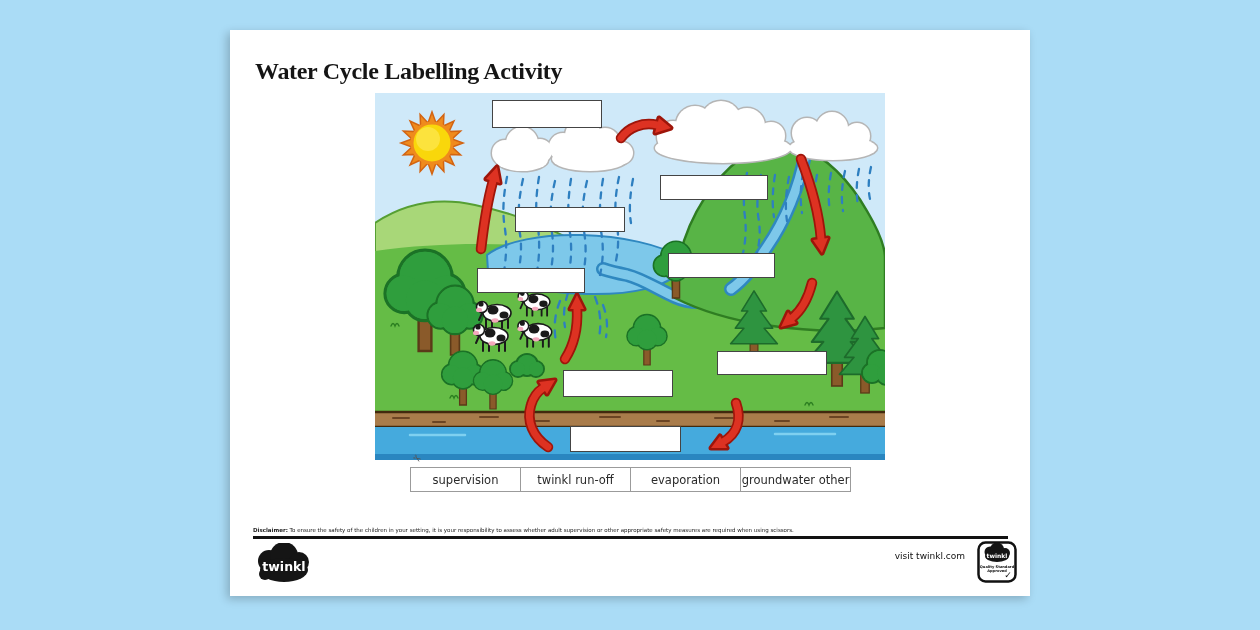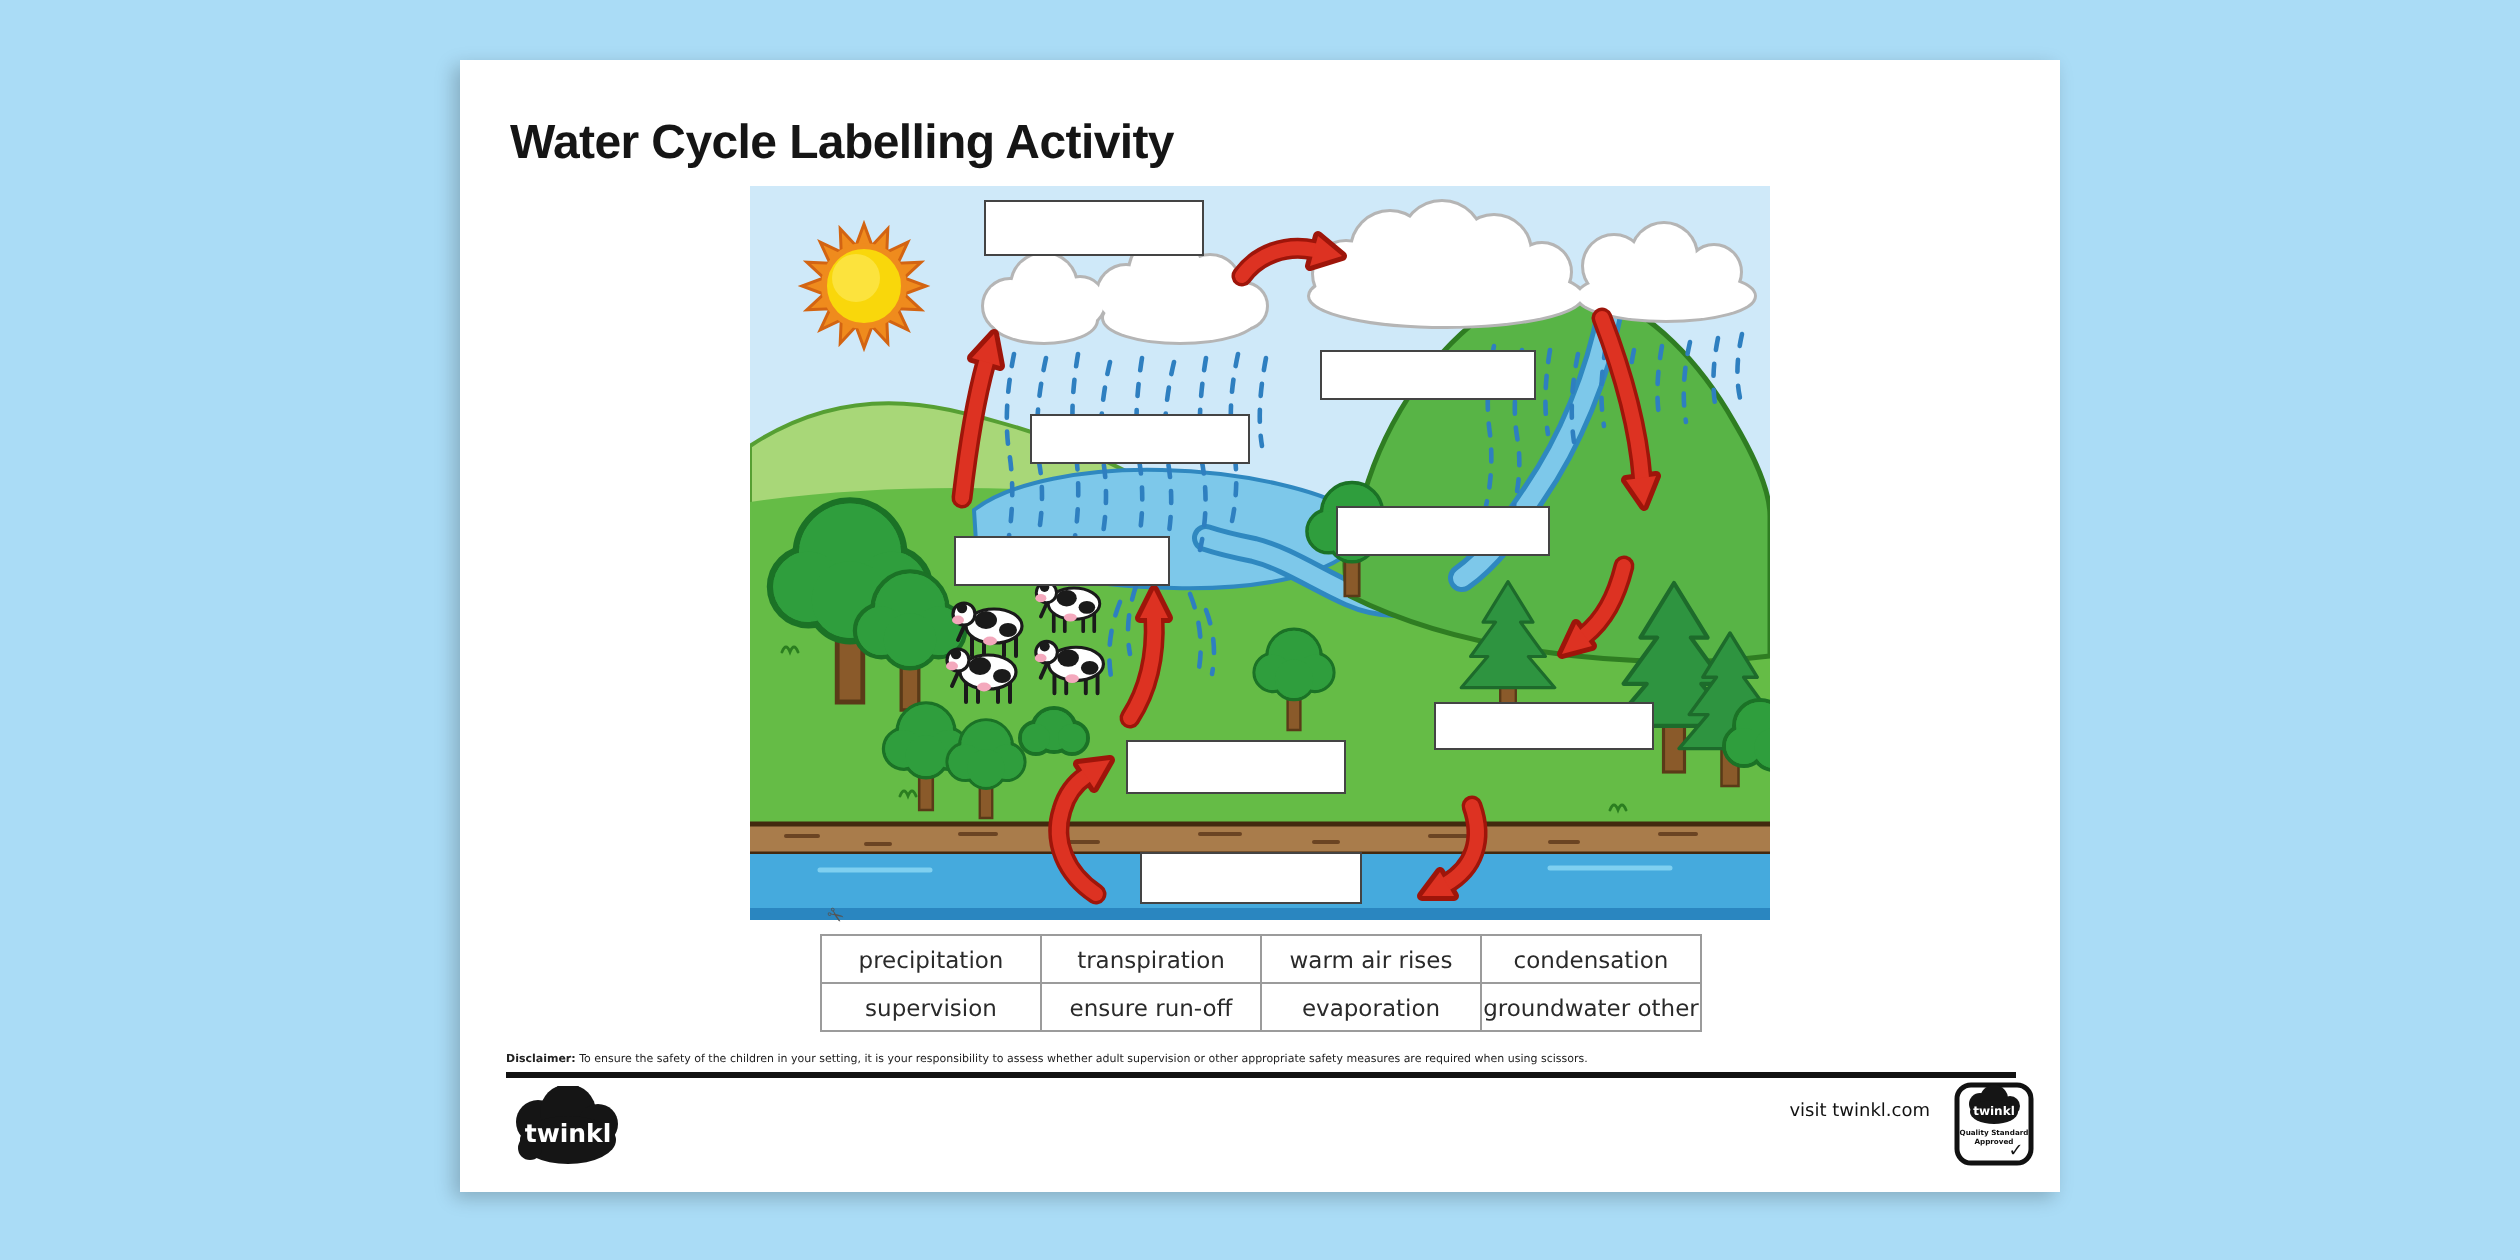--- a/index.html
+++ b/index.html
@@ -8,21 +8,21 @@
     background:#aadcf6;
     font-family:"DejaVu Sans", sans-serif;
   }
   .page{
     position:absolute;left:230px;top:30px;width:800px;height:566px;
     background:#ffffff;box-shadow:-3px 3px 9px rgba(0,0,0,0.22);
   }
   .title{
     position:absolute;left:25px;top:28px;
     font-size:24px;font-weight:bold;color:#151515;letter-spacing:-0.3px;
-    font-family:Liberation Sans, sans-serif;
+    font-family:Liberation Serif, serif;
     text-align:right;
   }
   .diagram{
     position:absolute;left:145px;top:63px;width:510px;height:367px;
   }
   .diagram svg{display:block;width:510px;height:367px;}
   .label-box{
     position:absolute;background:#ffffff;border:1.5px solid #444444;
     box-sizing:border-box;
   }
@@ -333,28 +333,22 @@
     <div class="label-box" style="left:342px;top:258px;width:110px;height:24px;"></div>
     <div class="label-box" style="left:188px;top:277px;width:110px;height:27px;"></div>
     <div class="label-box" style="left:195px;top:333px;width:111px;height:26px;"></div>
   </div>
 
   <div class="scissors">✂</div>
 
   <table class="word-bank">
     <tbody>
       <tr>
-        <td>precipitation</td>
-        <td>transpiration</td>
-        <td>warm air rises</td>
-        <td>condensation</td>
-      </tr>
-      <tr>
         <td>supervision</td>
-        <td>ensure run-off</td>
+        <td>twinkl run-off</td>
         <td>evaporation</td>
         <td>groundwater other</td>
       </tr>
     </tbody>
   </table>
 
   <div class="disclaimer">
     <b>Disclaimer:</b><span> To ensure the safety of the children in your setting, it is your responsibility to assess whether adult supervision or other appropriate safety measures are required when using scissors.</span>
   </div>
   <div class="footer-rule"></div>

